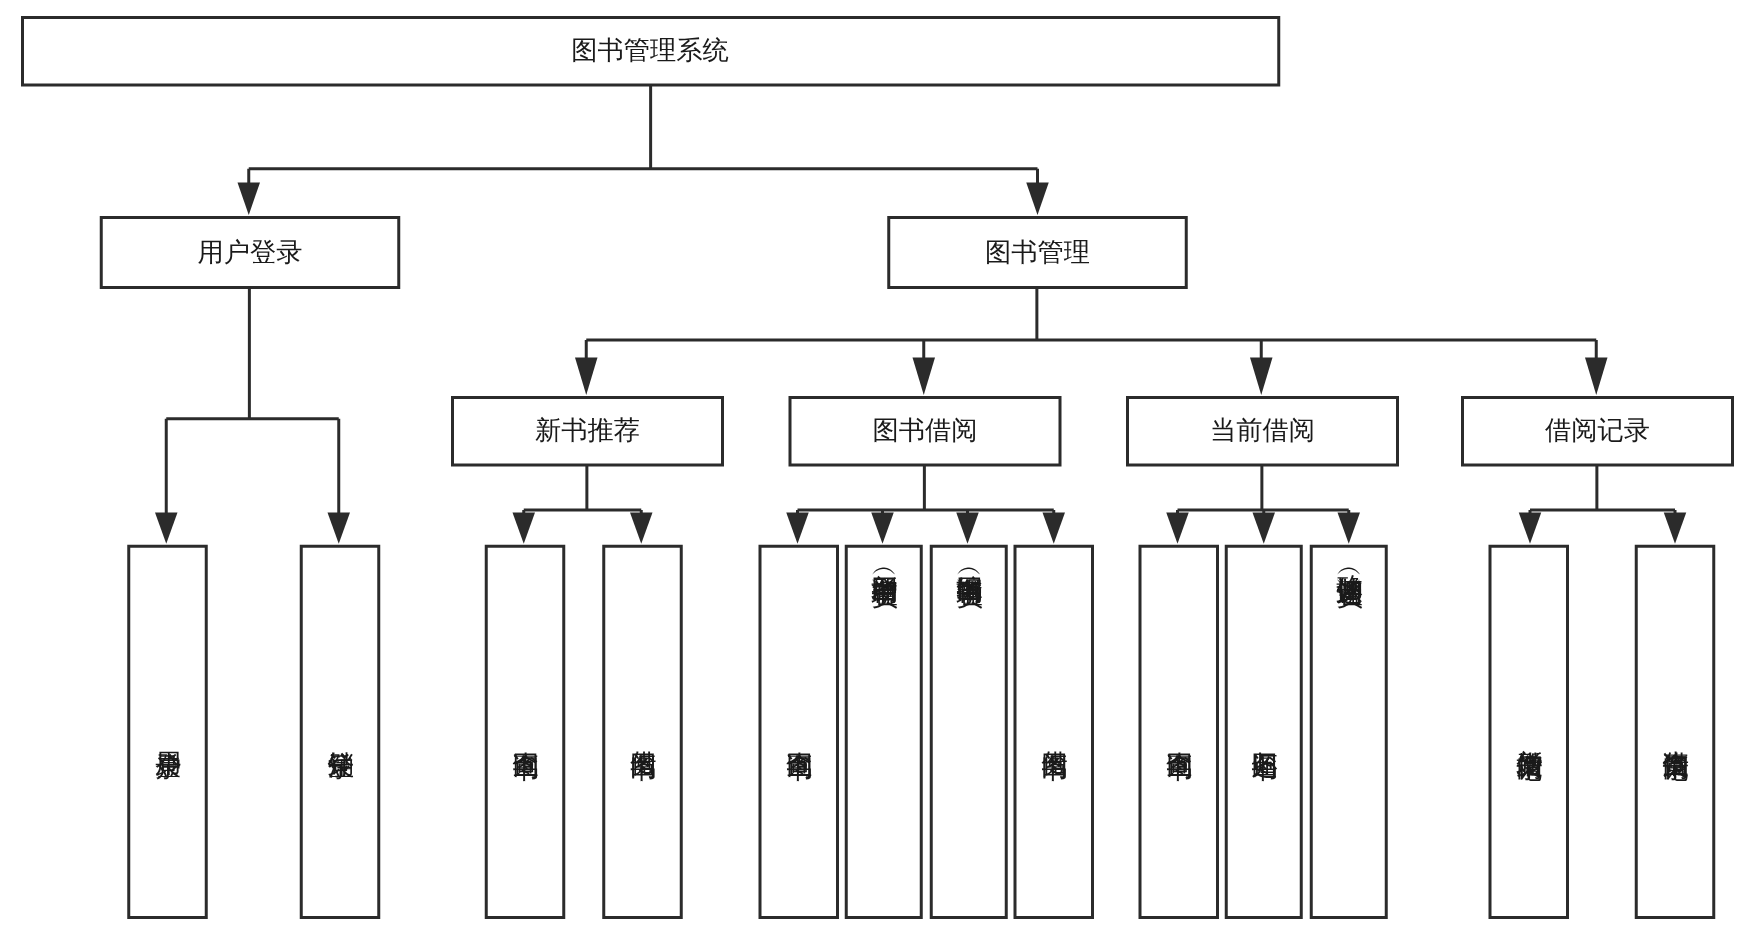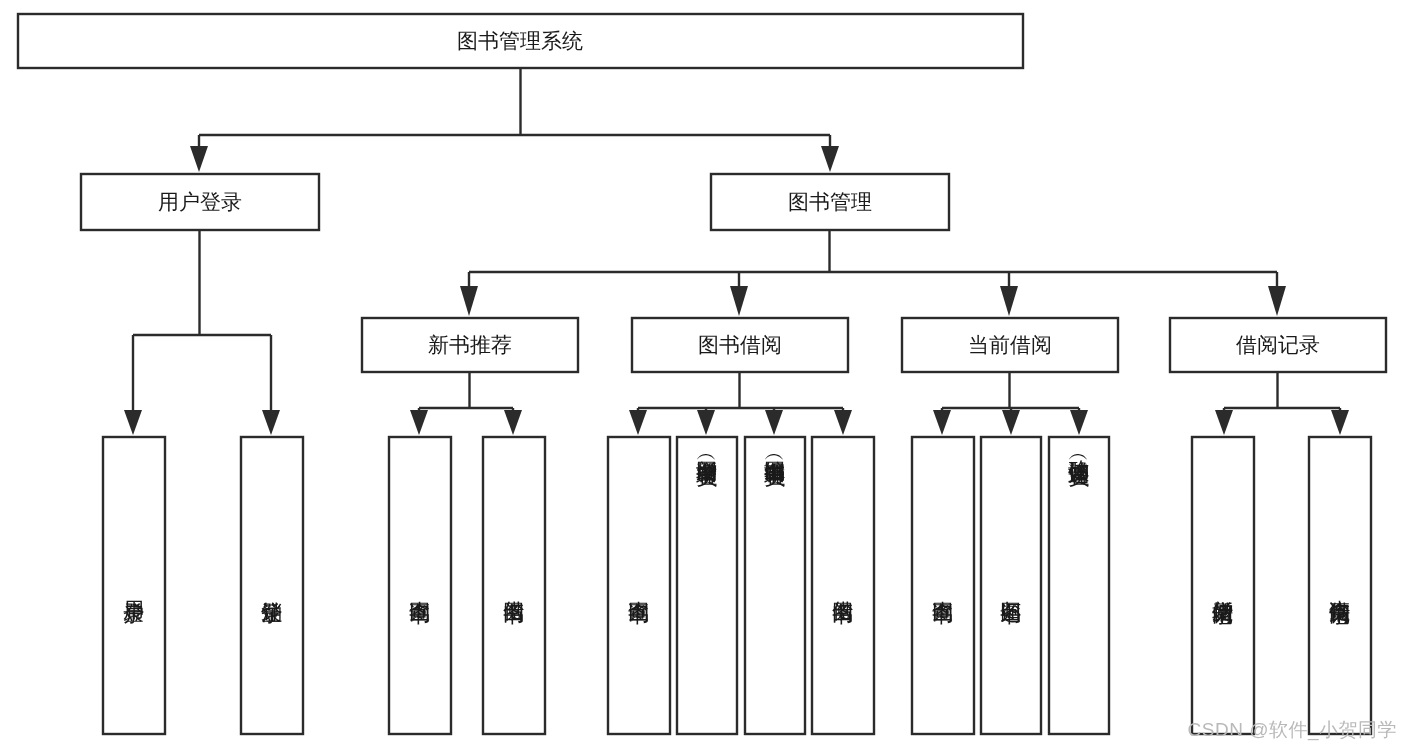--- a/index.html
+++ b/index.html
@@ -232,14 +232,13 @@
   <div class="leaf-label-wrap" style="left:1049px; top:443px; width:60px; height:297px; align-items:flex-start;">
     <span class="leaf-label">确认归还（管理员）</span>
   </div>
   <div class="leaf-label-wrap" style="left:1192px; top:437px; width:62px; height:297px;">
     <span class="leaf-label">新增借阅记录</span>
   </div>
   <div class="leaf-label-wrap" style="left:1309px; top:437px; width:62px; height:297px;">
     <span class="leaf-label">查询借阅记录</span>
   </div>
 
-  <div class="watermark">CSDN @软件_小贺同学</div>
 </div>
 
 </body></html>

